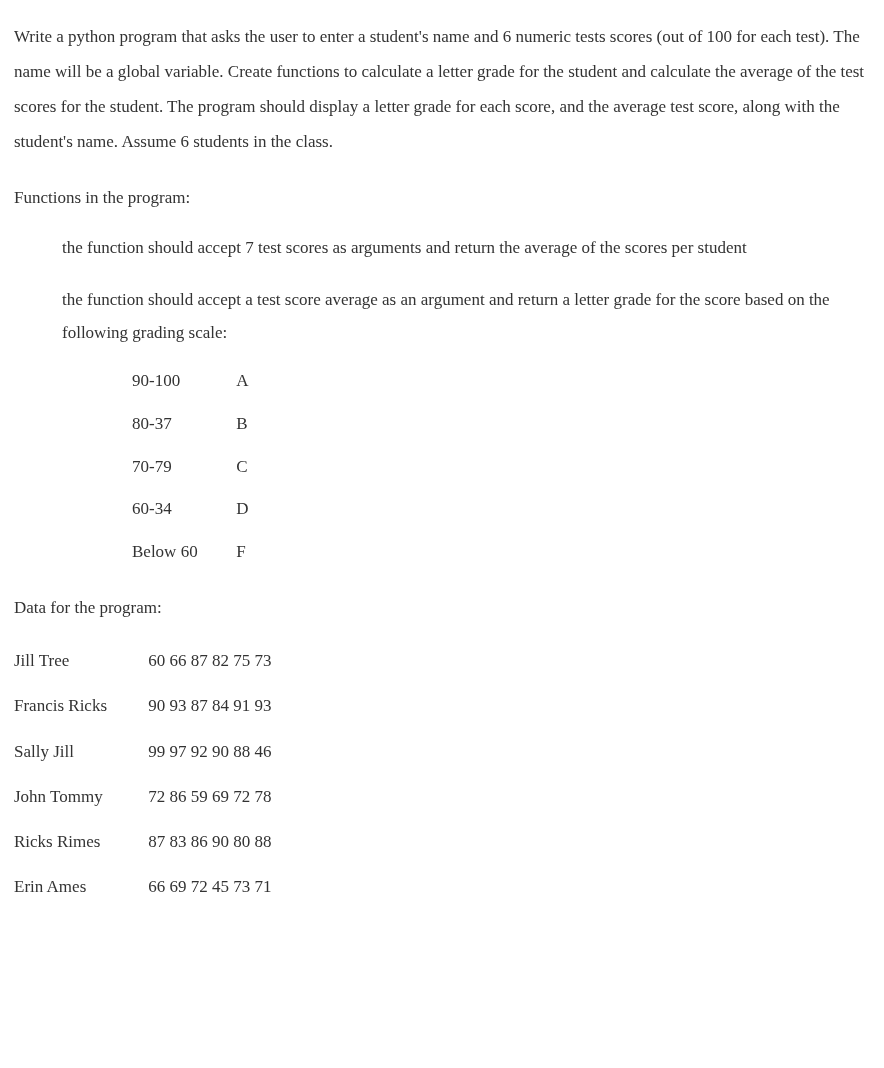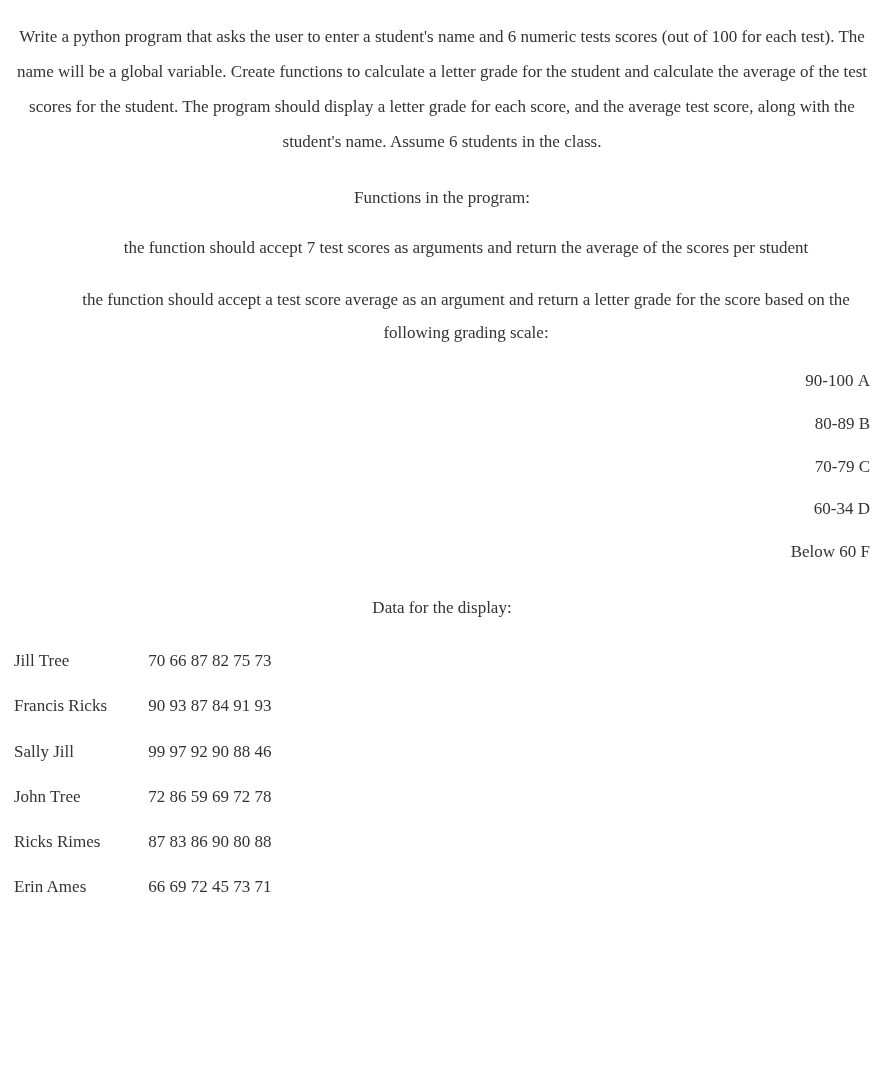--- a/index.html
+++ b/index.html
@@ -8,38 +8,36 @@
       color: #333333;
       margin: 0;
       padding: 20px 14px 30px 14px;
       width: 884px;
       box-sizing: border-box;
       line-height: 2.0;
       background: #ffffff;
     }
     p {
       margin: 0 0 16px 0;
-      text-align: center;
     }
     .intro {
       line-height: 2.05;
       margin-bottom: 22px;
     }
     .section-label {
     }
     .indent-1 {
       padding-left: 48px;
       margin-bottom: 18px;
       line-height: 1.95;
     }
     .grade-row {
       padding-left: 118px;
       margin-bottom: 14px;
       line-height: 1.7;
-      text-align: right;
     }
     .grade-range {
       display: inline-block;
       width: 100px;
     }
     .grade-letter {
       display: inline-block;
     }
     .data-label {
       margin-top: 24px;
@@ -66,52 +64,52 @@
 
 <p class="indent-1">the function should accept 7 test scores as arguments and return the average of the scores per student</p>
 
 <p class="indent-1">the function should accept a test score average as an argument and return a letter grade for the score based on the following grading scale:</p>
 
 <div class="grade-row">
   <span class="grade-range">90-100</span>
   <span class="grade-letter">A</span>
 </div>
 <div class="grade-row">
-  <span class="grade-range">80-89</span>
+  <span class="grade-range">80-37</span>
   <span class="grade-letter">B</span>
 </div>
 <div class="grade-row">
   <span class="grade-range">70-79</span>
   <span class="grade-letter">C</span>
 </div>
 <div class="grade-row">
   <span class="grade-range">60-34</span>
   <span class="grade-letter">D</span>
 </div>
 <div class="grade-row">
   <span class="grade-range">Below 60</span>
   <span class="grade-letter">F</span>
 </div>
 
-<p class="data-label">Data for the display:</p>
+<p class="data-label">Data for the program:</p>
 
 <div class="data-row">
   <span class="student-name">Jill Tree</span>
-  <span class="student-scores">70 66 87 82 75 73</span>
+  <span class="student-scores">60 66 87 82 75 73</span>
 </div>
 <div class="data-row">
   <span class="student-name">Francis Ricks</span>
   <span class="student-scores">90 93 87 84 91 93</span>
 </div>
 <div class="data-row">
   <span class="student-name">Sally Jill</span>
   <span class="student-scores"> 99 97 92 90 88 46</span>
 </div>
 <div class="data-row">
-  <span class="student-name">John Tree</span>
+  <span class="student-name">John Tommy</span>
   <span class="student-scores">72 86 59 69 72 78</span>
 </div>
 <div class="data-row">
   <span class="student-name">Ricks Rimes</span>
   <span class="student-scores">87 83 86 90 80 88</span>
 </div>
 <div class="data-row">
   <span class="student-name">Erin Ames</span>
   <span class="student-scores">66 69 72 45 73 71</span>
 </div>

